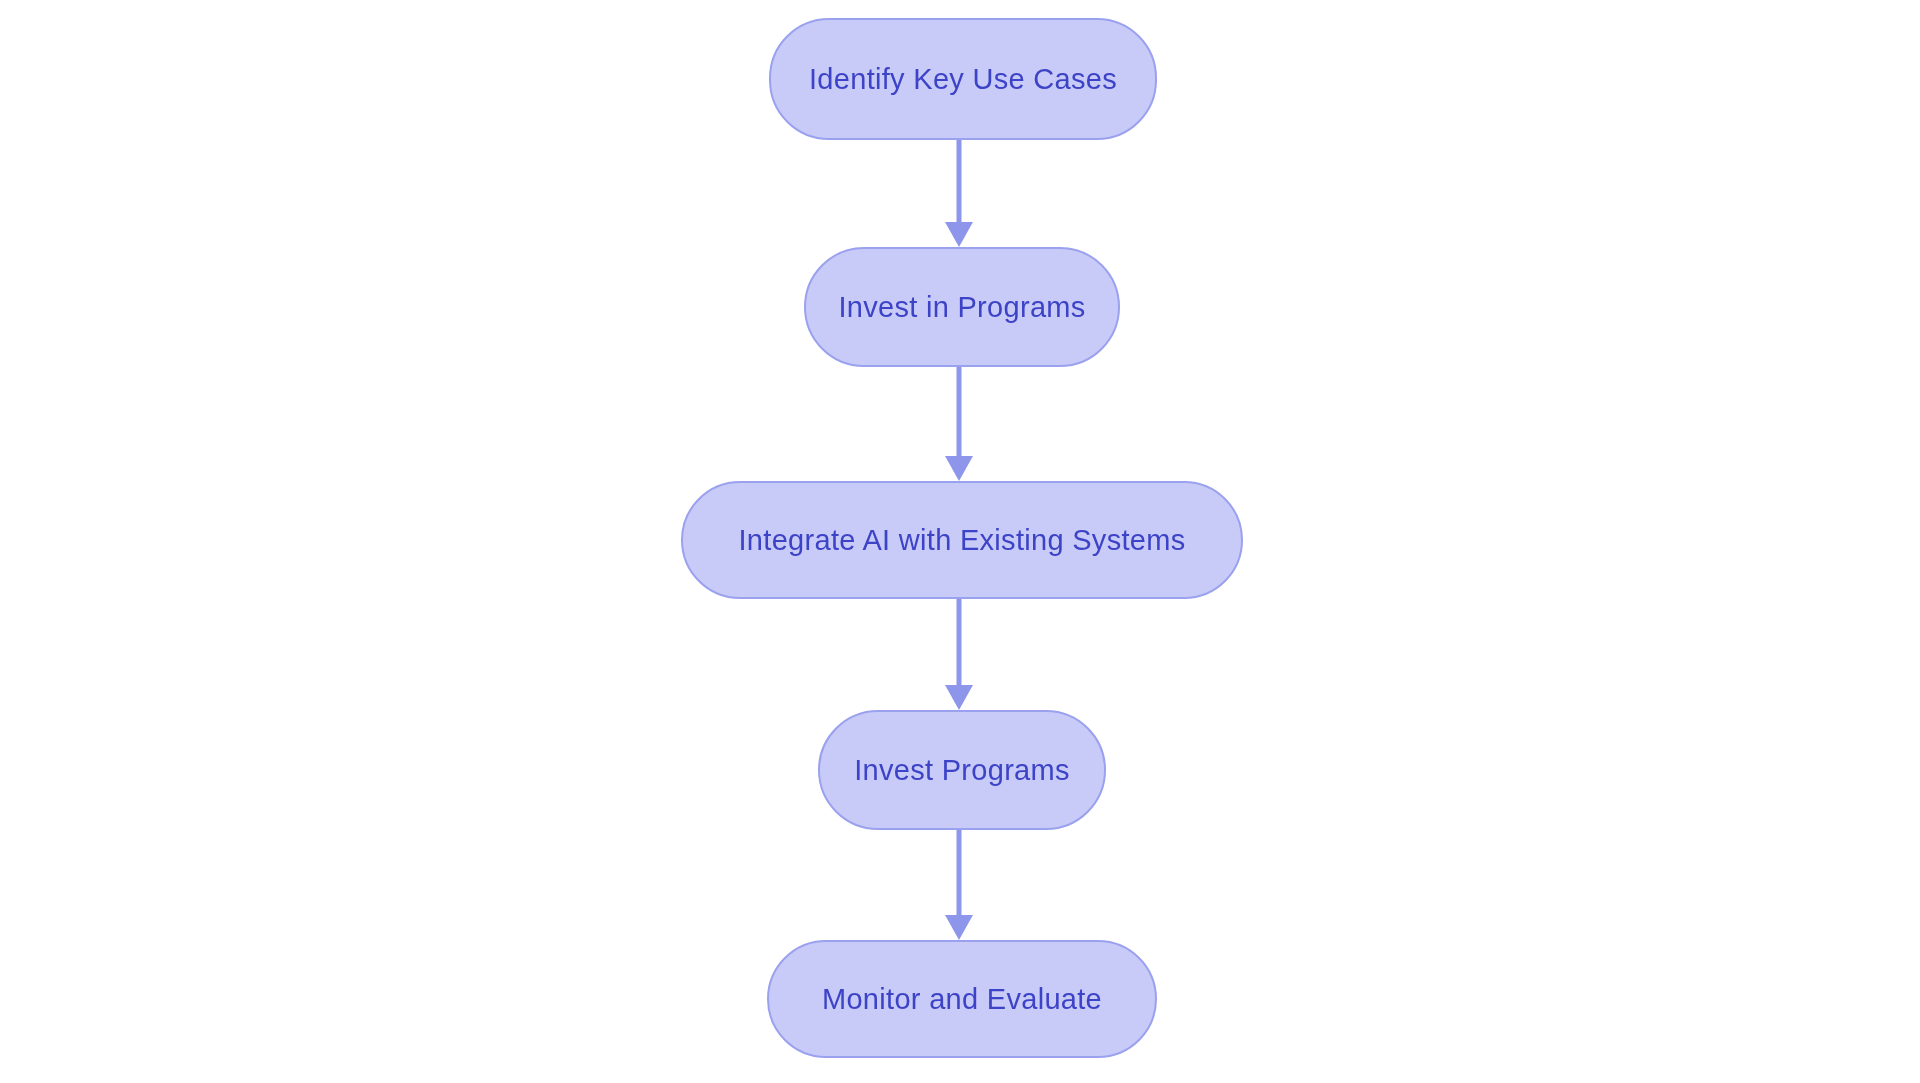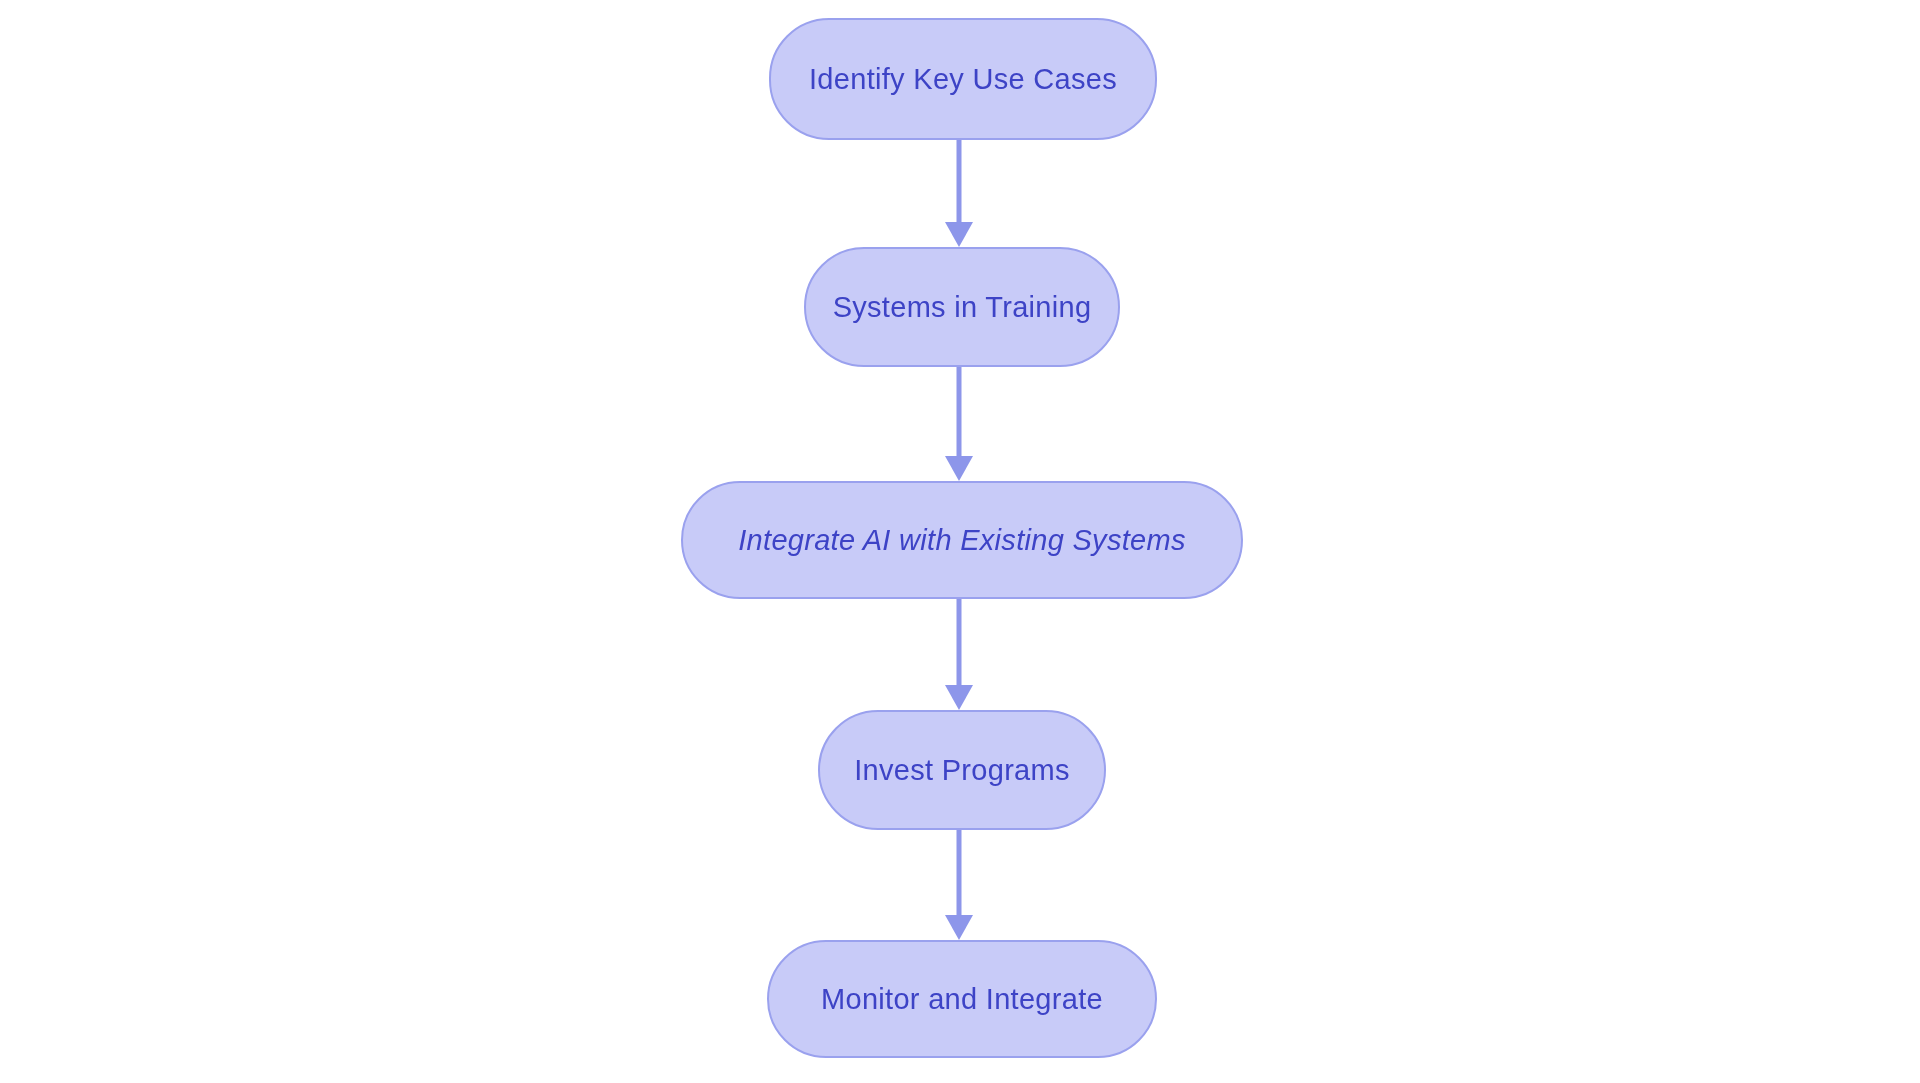--- a/index.html
+++ b/index.html
@@ -30,21 +30,21 @@
     border: 2px solid var(--node-border);
     border-radius: 60px;
     color: var(--node-text);
     font-size: 29px;
     letter-spacing: 0.3px;
     text-align: left;
     white-space: nowrap;
   }
   .n1 { left: 769px; top: 18px;  width: 388px; height: 122px; }
   .n2 { left: 804px; top: 247px; width: 316px; height: 120px; }
-  .n3 { left: 681px; top: 481px; width: 562px; height: 118px; font-style: italic; }
+  .n3 { left: 681px; top: 481px; width: 562px; height: 118px; }
   .n4 { left: 818px; top: 710px; width: 288px; height: 120px; }
   .n5 { left: 767px; top: 940px; width: 390px; height: 118px; }
 
   .arrow { position: absolute; left: 945px; width: 28px; }
   .a1 { top: 140px; height: 107px; }
   .a2 { top: 367px; height: 114px; }
   .a3 { top: 599px; height: 111px; }
   .a4 { top: 830px; height: 110px; }
   .arrow .shaft {
     position: absolute;
@@ -70,21 +70,21 @@
   <div class="node n1">
     <span>Identify Key Use Cases</span>
   </div>
 
   <div class="arrow a1">
     <div class="shaft"></div>
     <div class="head"></div>
   </div>
 
   <div class="node n2">
-    <span>Systems in Training</span>
+    <span>Invest in Programs</span>
   </div>
 
   <div class="arrow a2">
     <div class="shaft"></div>
     <div class="head"></div>
   </div>
 
   <div class="node n3">
     <span>Integrate AI with Existing Systems</span>
   </div>
@@ -97,16 +97,16 @@
   <div class="node n4">
     <span>Invest Programs</span>
   </div>
 
   <div class="arrow a4">
     <div class="shaft"></div>
     <div class="head"></div>
   </div>
 
   <div class="node n5">
-    <span>Monitor and Integrate</span>
+    <span>Monitor and Evaluate</span>
   </div>
 
 </div>
 
 </body></html>

